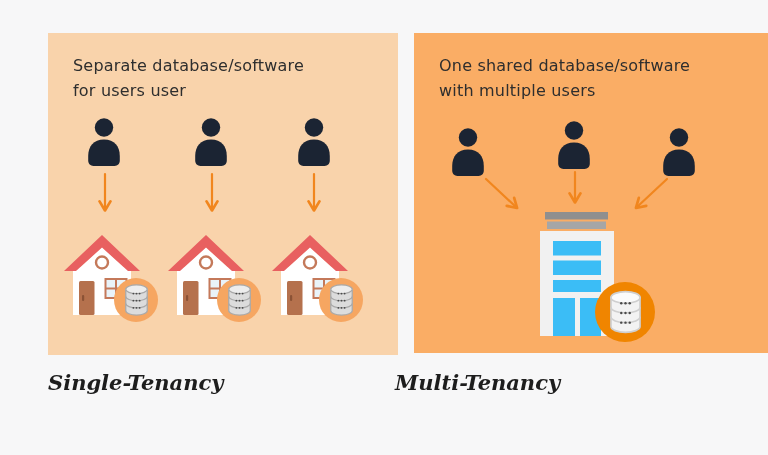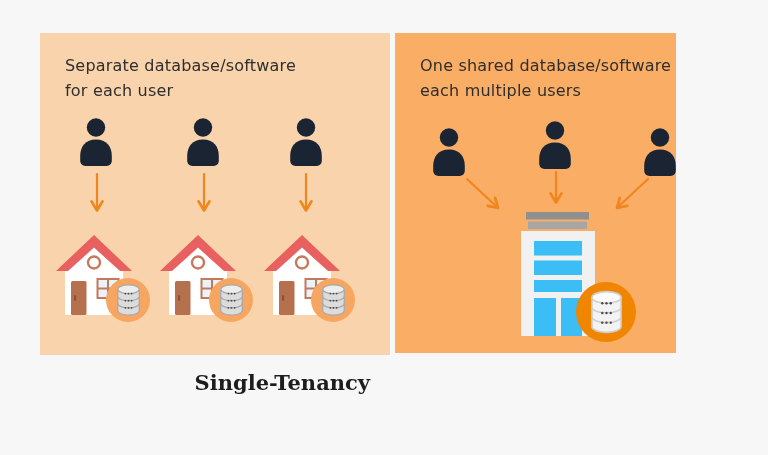--- a/index.html
+++ b/index.html
@@ -10,33 +10,33 @@
     --circle-small:#f6a661; --circle-large:#f08500;
     --db-dot:#4a4a4a;
     --db-small-fill:#dcdcdc; --db-small-top:#ededed; --db-small-stroke:#a9a9a9;
     --db-big-fill:#f3f3f3; --db-big-top:#fbfbfb; --db-big-stroke:#cfcfcf;
     --building-body:#f1f1f1; --building-bar1:#8f8f8f; --building-bar2:#a6a6a6; --building-blue:#3bbdf6;
   }
   *{margin:0;padding:0;box-sizing:border-box}
   body{width:768px;height:455px;background:var(--page-bg);font-family:"DejaVu Sans",sans-serif;overflow:hidden}
   .canvas{position:relative;width:768px;height:455px;background:var(--page-bg)}
   .panel{position:absolute;top:33px}
-  .panel-left{left:40px;width:350px;height:322px;background:var(--panel-left-bg)}
-  .panel-right{left:395px;width:281px;height:320px;background:var(--panel-right-bg)}
+  .panel-left{left:48px;width:350px;height:322px;background:var(--panel-left-bg)}
+  .panel-right{left:414px;width:355px;height:320px;background:var(--panel-right-bg)}
   .heading{position:absolute;left:25px;top:20px;font-size:16px;line-height:25px;letter-spacing:.2px;color:var(--heading-text);font-weight:400}
   .person{position:absolute;width:40px;height:48px}
   .arrows{position:absolute;left:0;top:0;pointer-events:none}
   .house{position:absolute;width:76px;height:84px}
   .db-badge{position:absolute;border-radius:50%;display:flex;align-items:center;justify-content:center}
   .db-badge.small{width:44px;height:44px;background:var(--circle-small);--dbf:var(--db-small-fill);--dbt:var(--db-small-top);--dbs:var(--db-small-stroke)}
   .db-badge.large{width:60px;height:60px;background:var(--circle-large);--dbf:var(--db-big-fill);--dbt:var(--db-big-top);--dbs:var(--db-big-stroke)}
   .db-badge.small svg{width:27px;height:34px}
   .db-badge.large svg{width:37px;height:46px}
   .building{position:absolute;left:126px;top:179px;width:74px;height:124px}
-  .caption{position:absolute;top:369px;text-align:right;font-family:"DejaVu Serif",serif;font-weight:600;font-size:21px;line-height:28px;color:var(--caption-text)}
+  .caption{position:absolute;top:369px;text-align:left;font-family:"DejaVu Serif",serif;font-style:italic;font-weight:600;font-size:21px;line-height:28px;color:var(--caption-text)}
   .caption-left{left:48px;width:322px}
   .caption-right{left:395px;width:325px}
   .hidden-defs{position:absolute;width:0;height:0}
 </style>
 </head>
 <body>
 
 <svg class="hidden-defs" aria-hidden="true">
   <defs>
     <marker id="ah" viewBox="0 0 10 10" refX="6.8" refY="5" markerWidth="6.5" markerHeight="6.5" orient="auto-start-reverse">
@@ -77,21 +77,21 @@
       </g>
     </symbol>
   </defs>
 </svg>
 
 <div class="canvas">
 
   <section class="panel panel-left">
     <div class="heading">
       <div>Separate database/software</div>
-      <div>for each user</div>
+      <div>for users user</div>
     </div>
 
     <span class="person" style="left:36px;top:85px"><svg width="40" height="48">
           <use href="#sym-person"></use>
         </svg></span>
     <span class="person" style="left:143px;top:85px"><svg width="40" height="48">
           <use href="#sym-person"></use>
         </svg></span>
     <span class="person" style="left:246px;top:85px"><svg width="40" height="48">
           <use href="#sym-person"></use>
@@ -128,21 +128,21 @@
     <span class="db-badge small" style="left:271px;top:245px">
         <svg viewBox="0 0 30 38">
           <use href="#sym-db"></use>
         </svg>
       </span>
   </section>
 
   <section class="panel panel-right">
     <div class="heading">
       <div>One shared database/software</div>
-      <div>each multiple users</div>
+      <div>with multiple users</div>
     </div>
 
     <span class="person" style="left:34px;top:95px"><svg width="40" height="48">
           <use href="#sym-person"></use>
         </svg></span>
     <span class="person" style="left:140px;top:88px"><svg width="40" height="48">
           <use href="#sym-person"></use>
         </svg></span>
     <span class="person" style="left:245px;top:95px"><svg width="40" height="48">
           <use href="#sym-person"></use>
@@ -173,15 +173,16 @@
         <svg viewBox="0 0 30 38">
           <use href="#sym-db"></use>
         </svg>
       </span>
   </section>
 
   <div class="caption caption-left">
     <div>Single-Tenancy</div>
   </div>
   <div class="caption caption-right">
+    <div>Multi-Tenancy</div>
   </div>
 
 </div>
 
 </body></html>

